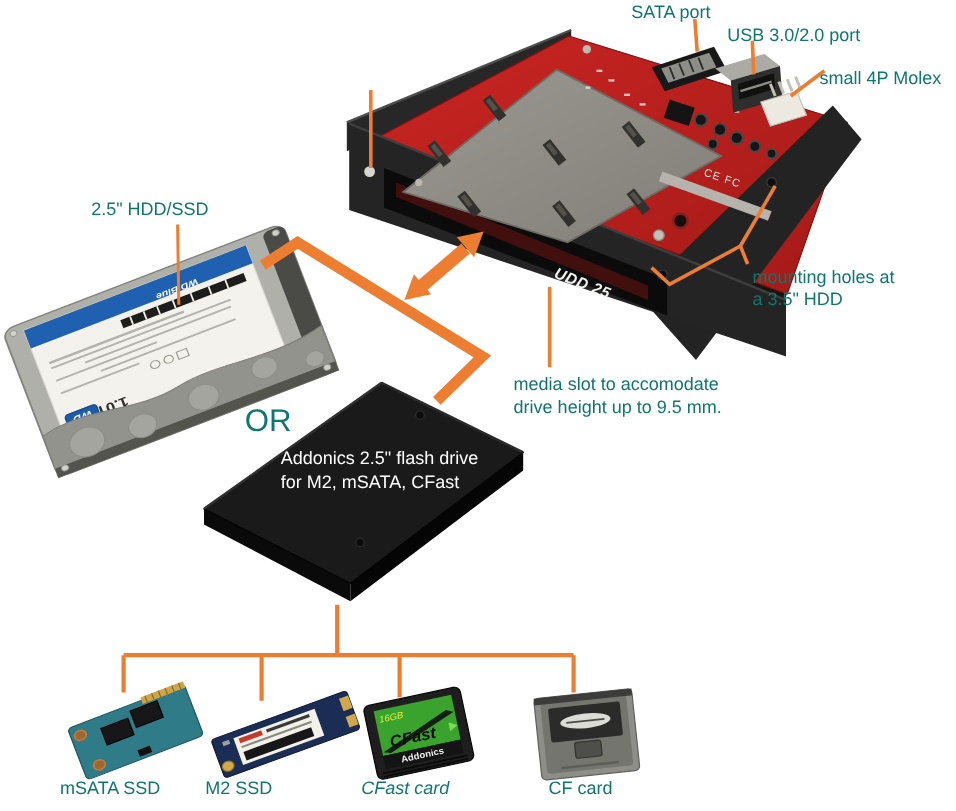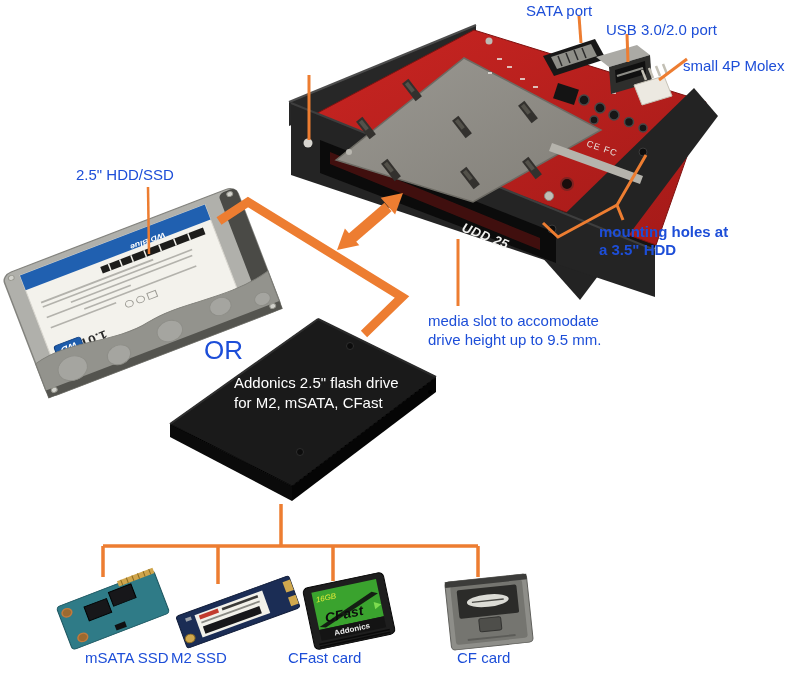--- a/index.html
+++ b/index.html
@@ -1,32 +1,32 @@
 <!DOCTYPE html>
 <html><head>
 <meta charset="utf-8">
 <style>
   html,body{margin:0;padding:0;background:#ffffff;}
   #stage{position:relative;width:797px;height:676px;background:#ffffff;overflow:hidden;
          font-family:"Liberation Sans",sans-serif;}
   #art{position:absolute;left:0;top:0;z-index:1;}
-  .lbl{position:absolute;z-index:2;font:15px/19px "Liberation Sans",sans-serif;color:#1d4ed8;white-space:nowrap;}
+  .lbl{position:absolute;z-index:2;font:15px/19px "Liberation Sans",sans-serif;color:#0f766e;white-space:nowrap;}
   .lbl .ln{display:block;}
   #lbl-sata{left:526px;top:1px;}
   #lbl-usb{left:606px;top:20px;}
   #lbl-molex{left:683px;top:56px;line-height:20px;}
   #lbl-led{left:243px;top:39px;}
   #lbl-hdd{left:76px;top:165px;}
   #lbl-or{left:204px;top:338px;font-size:26px;line-height:24px;}
   #lbl-flash{left:234px;top:373px;color:#ffffff;line-height:20px;}
   #lbl-media{left:428px;top:311px;}
-  #lbl-mounting{left:599px;top:223px;line-height:18px;font-weight:bold;}
-  #lbl-msata{left:50px;top:648px;margin-left:35px;}
+  #lbl-mounting{left:627px;top:223px;line-height:18px;}
+  #lbl-msata{left:50px;top:648px;}
   #lbl-m2{left:171px;top:648px;}
-  #lbl-cfast{left:288px;top:648px;}
+  #lbl-cfast{left:301px;top:648px;font-style:italic;}
   #lbl-cf{left:457px;top:648px;}
 </style>
 </head>
 <body>
 
 <div id="stage">
 
 <svg id="art" width="797" height="676" viewBox="0 0 797 676" font-family="Liberation Sans, sans-serif">
   <defs>
     <linearGradient id="pcbg" x1="0" y1="0" x2="1" y2="1">

